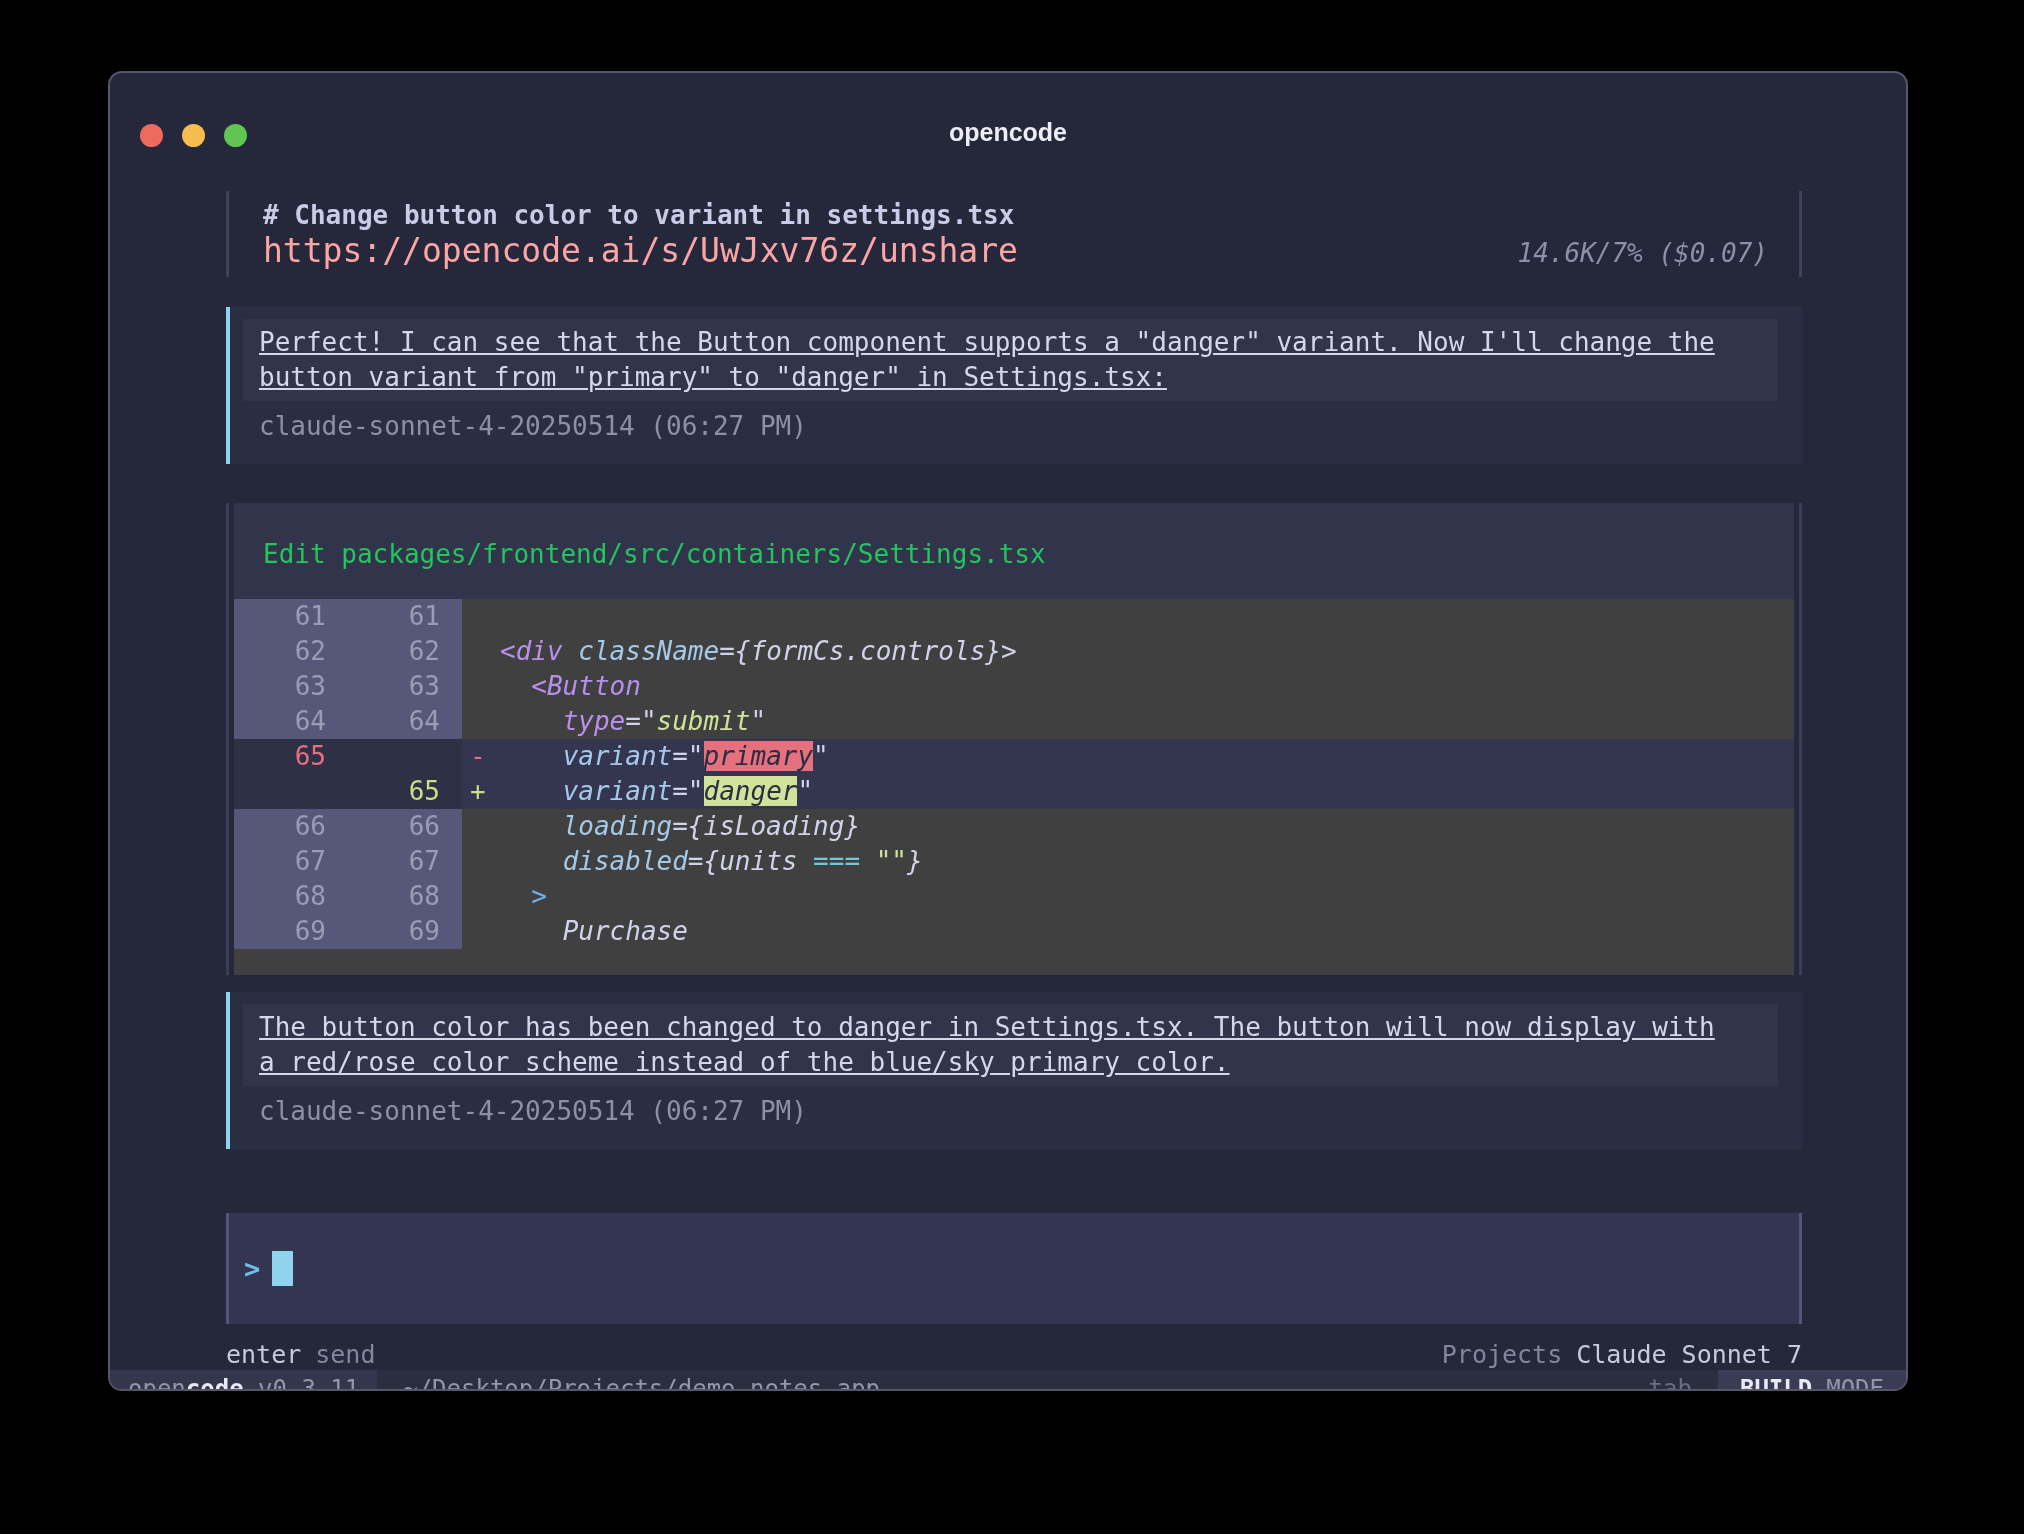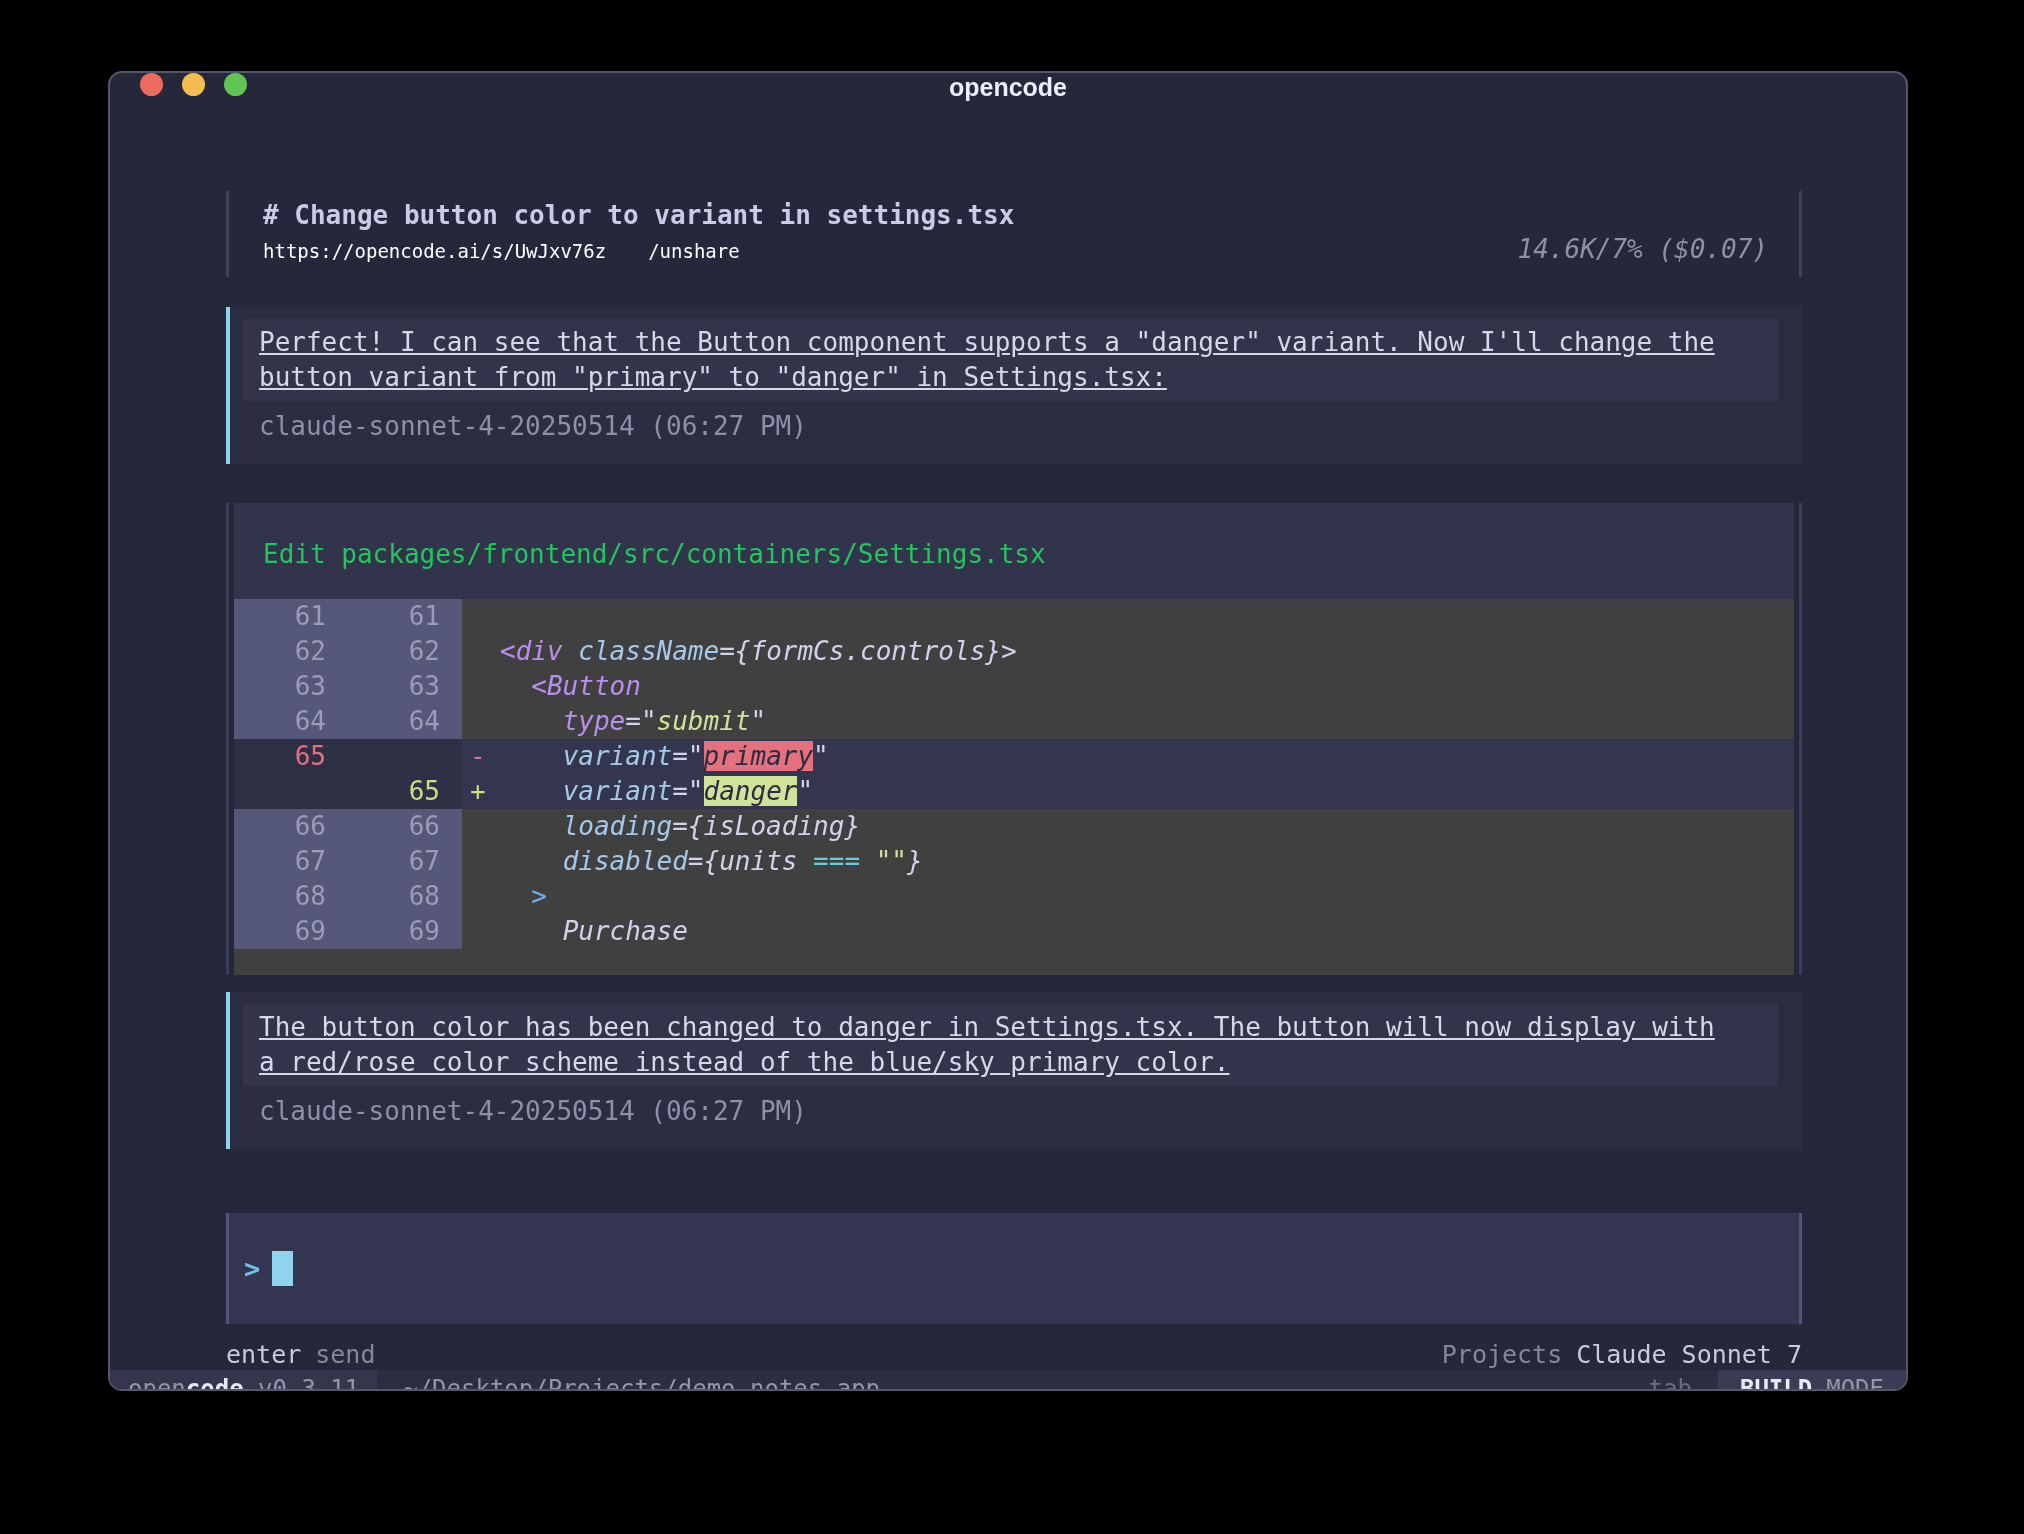--- a/index.html
+++ b/index.html
@@ -1,37 +1,37 @@
 <!DOCTYPE html>
 <html style="--win-bg: #25273a; --accent: #8fd3ee; --code-def: #d0d3ea; --tag: #b98fee; --attr: #a5c9e8; --str: #cfe49a; --op: #6fc9dd; --blue: #6cb1f0; --removed-bg: #e5707e; --removed-fg: #e5707e; --added-bg: #cfe49a; --added-fg: #cbde83;"><head>
 <meta charset="utf-8">
 <style>
   html,body{margin:0;padding:0;background:#000;width:2024px;height:1534px;position:relative;
     font-family:"DejaVu Sans Mono","Liberation Mono",monospace;}
   .window{position:absolute;left:108px;top:71px;width:1800px;height:1320px;
     background:var(--win-bg);border:2px solid #54566a;border-radius:14px;
     box-sizing:border-box;overflow:hidden;display:flex;flex-direction:column;}
   
-  .titlebar{height:74px;flex:0 0 auto;display:flex;align-items:flex-start;position:relative;}
+  .titlebar{height:74px;flex:0 0 auto;display:flex;align-items:flex-end;position:relative;}
   .lights{display:flex;gap:19px;margin-left:30px;}
   .light{width:23px;height:23px;border-radius:50%;}
   .light.red{background:#ee6a5f}.light.yellow{background:#f5bd4f}.light.green{background:#61c554}
   .win-title{position:absolute;left:0;right:0;text-align:center;color:#eceef8;
     font-family:"Liberation Sans",sans-serif;font-weight:bold;font-size:25px;}
   
   .content{flex:1 1 auto;display:flex;flex-direction:column;margin:0 104px 0 116px;}
   .blk{position:relative;}
   .blk::before,.blk::after{content:"";position:absolute;top:0;bottom:0;width:3px;}
   
   .header{margin-top:44px;padding:6px 0 8px 0;}
   .header::before{left:0;background:#40425c}
   .header::after{right:0;background:#40425c}
   .hrow{display:flex;align-items:baseline;}
   .htitle{margin-left:37px;font-weight:bold;font-size:26px;color:#c9cce8;line-height:36px;}
-  .hshare{margin-left:37px;font-size:19px;color:#ffffff;line-height:36px;display:flex;gap:42px;}
+  .hshare{margin-left:37px;font-size:33px;color:#fca5a5;line-height:36px;display:flex;}
   .hstats{margin-left:auto;margin-right:34px;font-size:26px;color:#8e90aa;font-style:italic;}
   
   .msg{background:#2b2d42;padding:12px 24px 20px 17px;}
   .msg::before{left:0;width:4px;background:var(--accent);}
   .msg::after{display:none;}
   .msg .para{background:#32344b;padding:6px 16px;font-size:26px;line-height:35px;
     color:#d6d8ea;white-space:pre-line;text-decoration:underline;}
   .msg .meta{margin:8px 0 0 16px;font-size:26px;line-height:35px;color:#8e90aa;}
   .msg1{margin-top:30px;}
   .msg2{margin-top:17px;}

